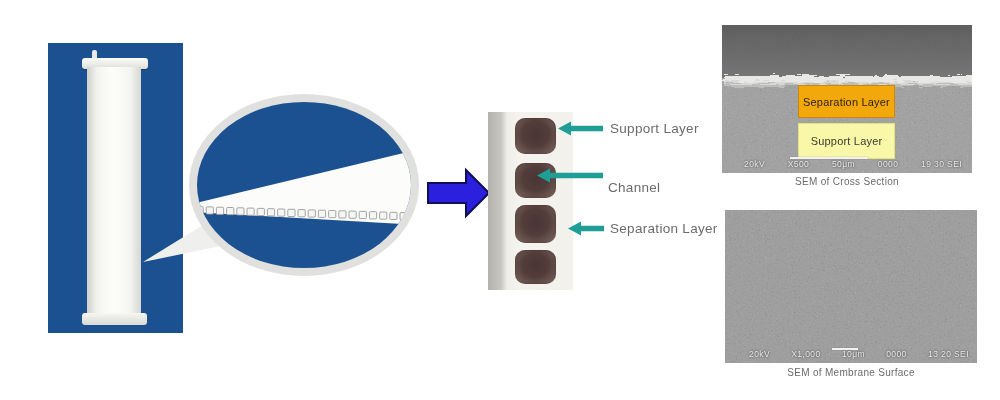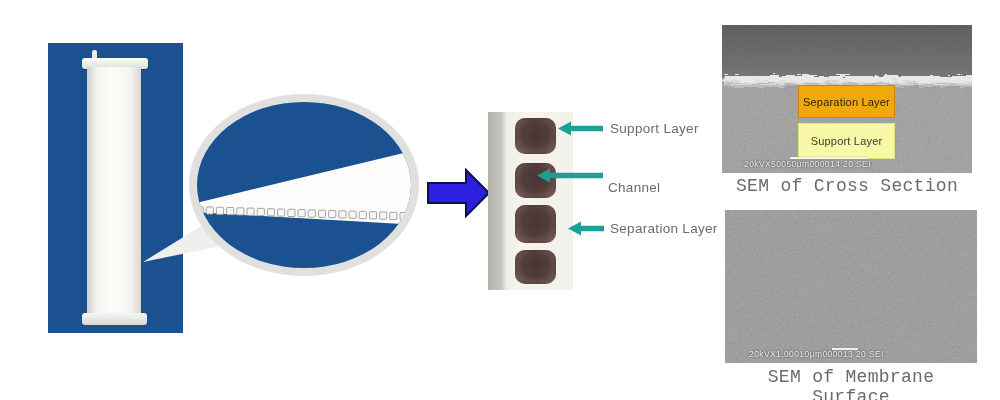--- a/index.html
+++ b/index.html
@@ -36,28 +36,28 @@
 
   
   .sem{overflow:hidden;}
   .sem-top{left:722px;top:25px;width:250px;height:148px;}
   .sem-bottom{left:725px;top:210px;width:252px;height:153px;}
   .sem svg{position:absolute;left:0;top:0;}
   .overlay-box{position:absolute;display:flex;align-items:center;justify-content:center;
     font-size:11px;letter-spacing:.2px;white-space:nowrap;}
   .box-separation{left:76px;top:60px;width:95px;height:31px;background:#f2a80a;border:1px solid #c9880b;color:#271f0a;}
   .box-support{left:76px;top:98px;width:95px;height:34px;background:#f8f8a8;border:1px solid #e3e37c;color:#3a3a30;}
-  .status-row{position:absolute;left:0;right:0;display:flex;
+  .status-row{position:absolute;left:0;right:0;display:flex;justify-content:space-between;
     font-size:8.5px;color:#ededed;letter-spacing:.4px;text-shadow:0 0 2px rgba(30,30,30,.9);white-space:nowrap;margin-top:16px;}
   .sem-top .status-row{bottom:4px;padding:0 10px 0 22px;}
   .sem-bottom .status-row{bottom:4px;padding:0 8px 0 24px;}
   .scale-bar{position:absolute;height:2px;background:#f2f2f2;box-shadow:0 0 1px #555;}
   .scale-bar-top{left:68px;top:132px;width:78px;}
   .scale-bar-bottom{left:107px;top:138px;width:26px;}
-  .sem-caption{color:#6b6b6b;font-size:18px;text-align:center;letter-spacing:.3px;font-family:Liberation Mono, monospace;}
+  .sem-caption{color:#6b6b6b;font-size:10px;text-align:center;letter-spacing:.3px;}
   .cap-top{left:722px;top:176px;width:250px;}
   .cap-bottom{left:725px;top:367px;width:252px;}
 </style>
 </head>
 <body>
 
 <div class="stage">
 
   <svg width="0" height="0" style="position:absolute" aria-hidden="true">
     <defs>
@@ -164,21 +164,21 @@
       <rect x="0" y="55" width="250" height="5" fill="#cfcfcd" opacity="0.6" filter="url(#roughEdge)"></rect>
     </svg>
     <div class="overlay-box box-separation">Separation Layer</div>
     <div class="overlay-box box-support">Support Layer</div>
     <div class="scale-bar scale-bar-top"></div>
     <div class="status-row">
       <span>20kV</span>
       <span>X500</span>
       <span>50μm</span>
       <span>0000</span>
-      <span>14 20 SEI</span>
+      <span>19 30 SEI</span>
     </div>
   </div>
   <div class="abs sem-caption cap-top">SEM of Cross Section</div>
 
   <div class="abs sem sem-bottom">
     <svg width="252" height="153">
       <rect x="0" y="0" width="252" height="153" fill="#a5a5a5"></rect>
       <rect x="0" y="0" width="252" height="153" filter="url(#grainDark)" opacity="0.24"></rect>
       <rect x="0" y="0" width="252" height="153" filter="url(#grainLight)" opacity="0.26"></rect>
     </svg>

